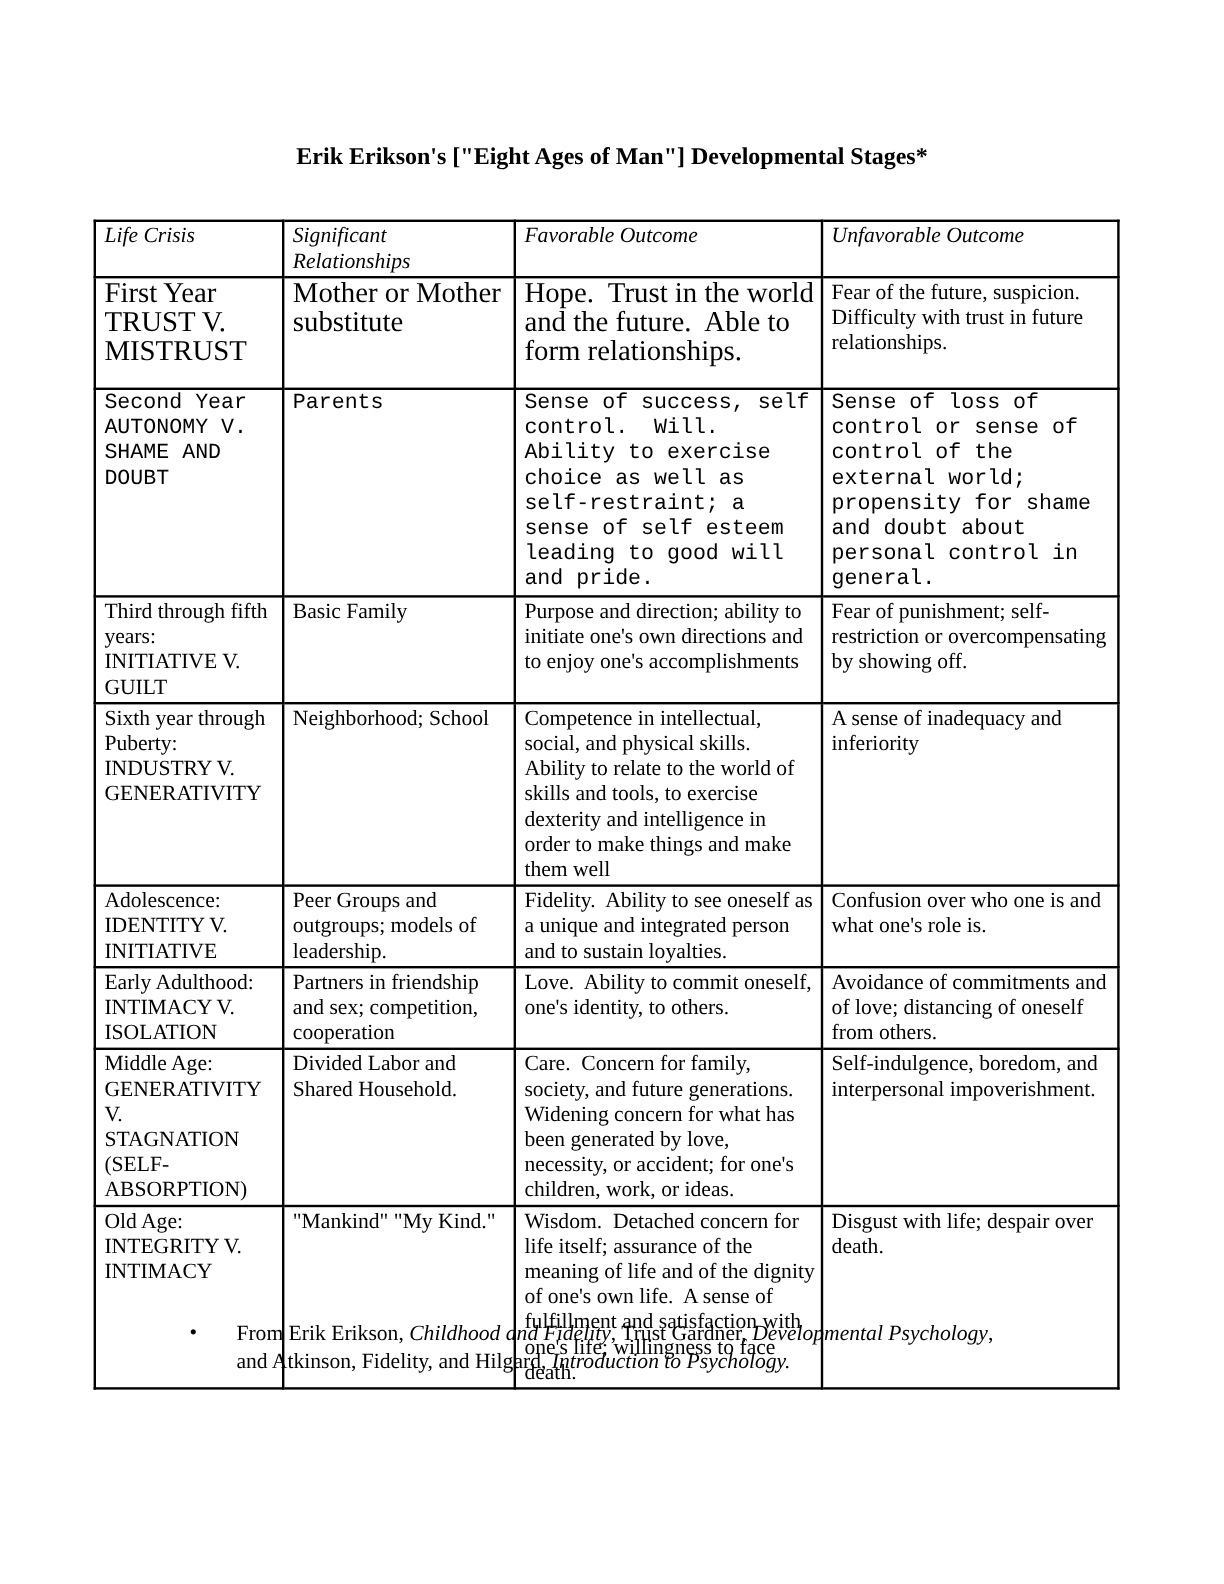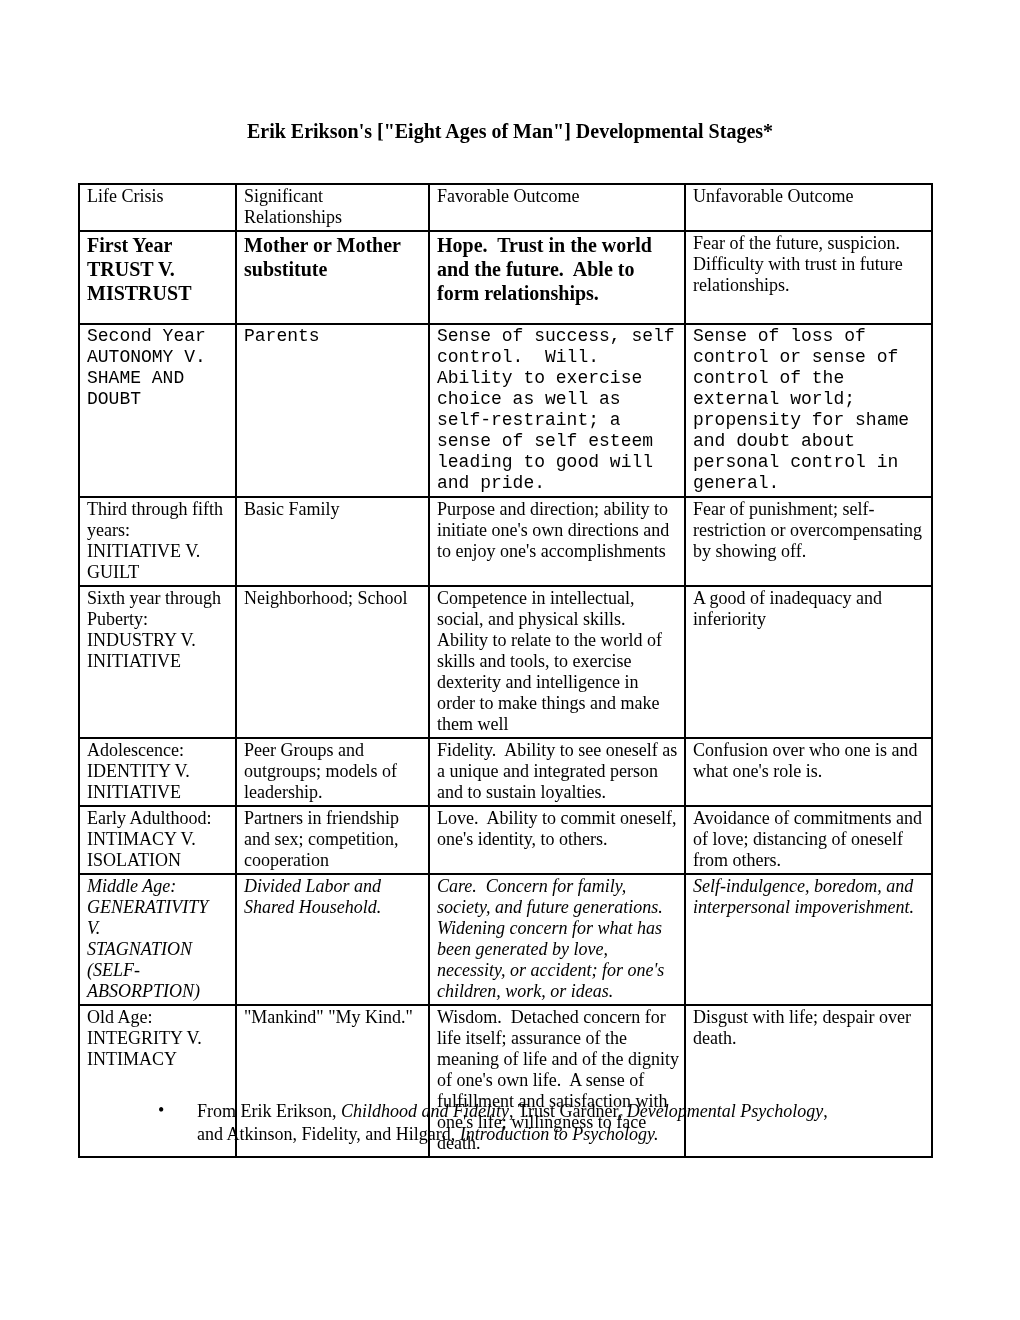--- a/index.html
+++ b/index.html
@@ -36,32 +36,31 @@
     vertical-align: top;
     text-align: left;
     padding: 1px 5px 2px 7px;
     font-size: 18px;
     line-height: 21px;
     font-weight: normal;
     white-space: pre-wrap;
     overflow: hidden;
   }
   table.stages td.lg {
-    font-size: 20px;
+    font-size: 24px;
     line-height: 24px;
-    font-weight: bold;
   }
-  table.stages tr:nth-child(1) { height: 42px; }
+  table.stages tr:nth-child(1) { height: 42px; font-style: italic; }
   table.stages tr:nth-child(2) { height: 93px; }
   table.stages tr:nth-child(3) { height: 110px; font-family: Liberation Mono, monospace; }
   table.stages tr:nth-child(4) { height: 84px; }
   table.stages tr:nth-child(5) { height: 148px; }
   table.stages tr:nth-child(6) { height: 63px; }
   table.stages tr:nth-child(7) { height: 65px; }
-  table.stages tr:nth-child(8) { height: 125px; font-style: italic; }
+  table.stages tr:nth-child(8) { height: 125px; }
   table.stages tr:nth-child(9) { height: 147px; }
   .footnote {
     position: absolute;
     left: 158px;
     top: 1100px;
     width: 700px;
     font-size: 18px;
     line-height: 23px;
   }
   .footnote .bullet {
@@ -121,24 +120,24 @@
 INITIATIVE V.
 GUILT</td>
         <td>Basic Family</td>
         <td>Purpose and direction; ability to initiate one's own directions and to enjoy one's accomplishments</td>
         <td>Fear of punishment; self-restriction or overcompensating by showing off.</td>
       </tr>
       <tr>
         <td>Sixth year through
 Puberty:
 INDUSTRY V.
-INITIATIVE</td>
+GENERATIVITY</td>
         <td>Neighborhood; School</td>
         <td>Competence in intellectual, social, and physical skills.  Ability to relate to the world of skills and tools, to exercise dexterity and intelligence in order to make things and make them well</td>
-        <td>A good of inadequacy and inferiority</td>
+        <td>A sense of inadequacy and inferiority</td>
       </tr>
       <tr>
         <td>Adolescence:
 IDENTITY V.
 INITIATIVE</td>
         <td>Peer Groups and
 outgroups; models of
 leadership.</td>
         <td>Fidelity.  Ability to see oneself as a unique and integrated person and to sustain loyalties.</td>
         <td>Confusion over who one is and what one's role is.</td>

